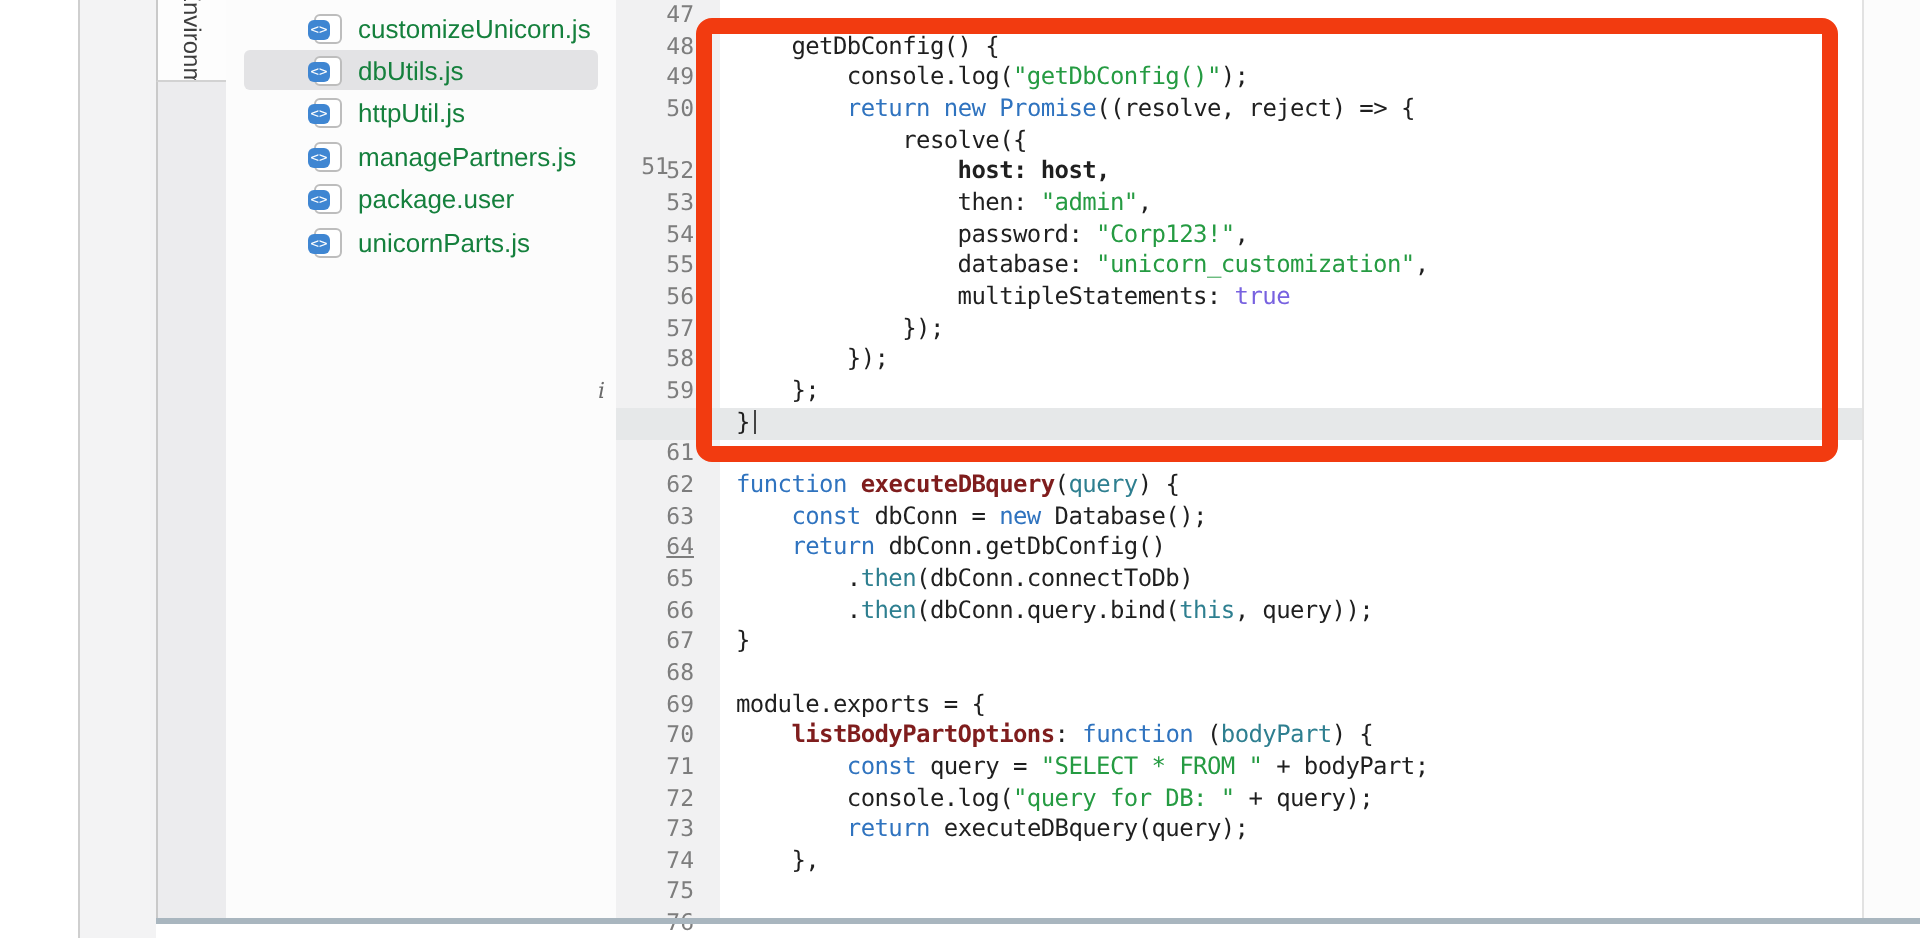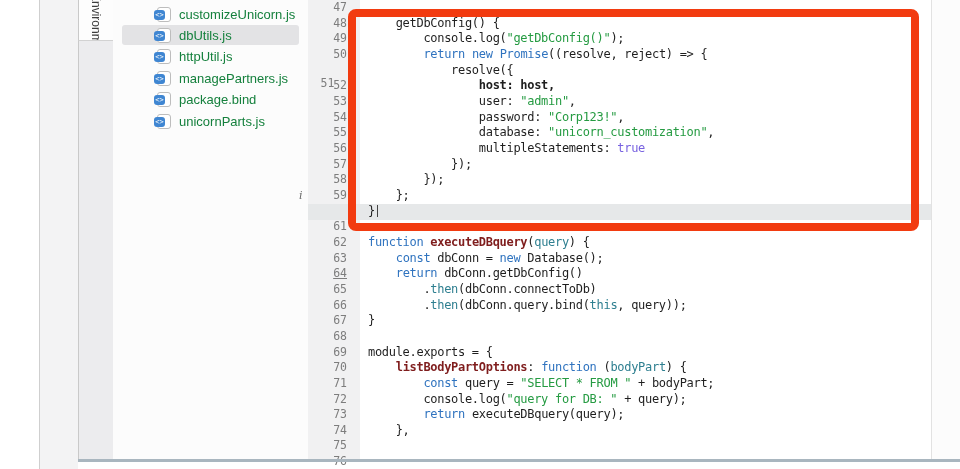--- a/index.html
+++ b/index.html
@@ -80,21 +80,21 @@
       <div class="tree-row" style="top: 68.2px;">
         <span class="file-icon">
           <span class="glyph">&lt;&gt;</span>
         </span>
         <span class="file-label">managePartners.js</span>
       </div>
       <div class="tree-row" style="top: 89.6px;">
         <span class="file-icon">
           <span class="glyph">&lt;&gt;</span>
         </span>
-        <span class="file-label">package.bind</span>
+        <span class="file-label">package.user</span>
       </div>
       <div class="tree-row" style="top: 111px;">
         <span class="file-icon">
           <span class="glyph">&lt;&gt;</span>
         </span>
         <span class="file-label">unicornParts.js</span>
       </div>
     </div>
 
   <div class="editor">
@@ -131,21 +131,21 @@
         <div class="gutter-num" style="top: 454.14px;">76</div>
       </div>
     <div class="active-bar" id="active-bar" style="top: 203.58px;"></div>
     <div id="code-area">
         <div class="code-line" style="top: 0px;"></div>
         <div class="code-line" style="top: 15.66px;"><span class="tk-p">    getDbConfig() {</span></div>
         <div class="code-line" style="top: 31.32px;"><span class="tk-p">        console.log(</span><span class="tk-s">"getDbConfig()"</span><span class="tk-p">);</span></div>
         <div class="code-line" style="top: 46.98px;"><span class="tk-p">        </span><span class="tk-k">return</span><span class="tk-p"> </span><span class="tk-k">new</span><span class="tk-p"> </span><span class="tk-k">Promise</span><span class="tk-p">((resolve, reject) =&gt; {</span></div>
         <div class="code-line" style="top: 62.64px;"><span class="tk-p">            resolve({</span></div>
         <div class="code-line" style="top: 78.3px; font-weight: bold;"><span class="tk-p">                host: host,</span></div>
-        <div class="code-line" style="top: 93.96px;"><span class="tk-p">                user: </span><span class="tk-s">"admin"</span><span class="tk-p">,</span></div>
+        <div class="code-line" style="top: 93.96px;"><span class="tk-p">                then: </span><span class="tk-s">"admin"</span><span class="tk-p">,</span></div>
         <div class="code-line" style="top: 109.62px;"><span class="tk-p">                password: </span><span class="tk-s">"Corp123!"</span><span class="tk-p">,</span></div>
         <div class="code-line" style="top: 125.28px;"><span class="tk-p">                database: </span><span class="tk-s">"unicorn_customization"</span><span class="tk-p">,</span></div>
         <div class="code-line" style="top: 140.94px;"><span class="tk-p">                multipleStatements: </span><span class="tk-b">true</span></div>
         <div class="code-line" style="top: 156.6px;"><span class="tk-p">            });</span></div>
         <div class="code-line" style="top: 172.26px;"><span class="tk-p">        });</span></div>
         <div class="code-line" style="top: 187.92px;"><span class="tk-p">    };</span></div>
         <div class="code-line" style="top: 203.58px;"><span class="tk-p">}</span><span class="cursor"></span></div>
         <div class="code-line" style="top: 219.24px;"></div>
         <div class="code-line" style="top: 234.9px;"><span class="tk-k">function</span><span class="tk-p"> </span><span class="tk-f">executeDBquery</span><span class="tk-p">(</span><span class="tk-a">query</span><span class="tk-p">) {</span></div>
         <div class="code-line" style="top: 250.56px;"><span class="tk-p">    </span><span class="tk-k">const</span><span class="tk-p"> dbConn = </span><span class="tk-k">new</span><span class="tk-p"> Database();</span></div>

